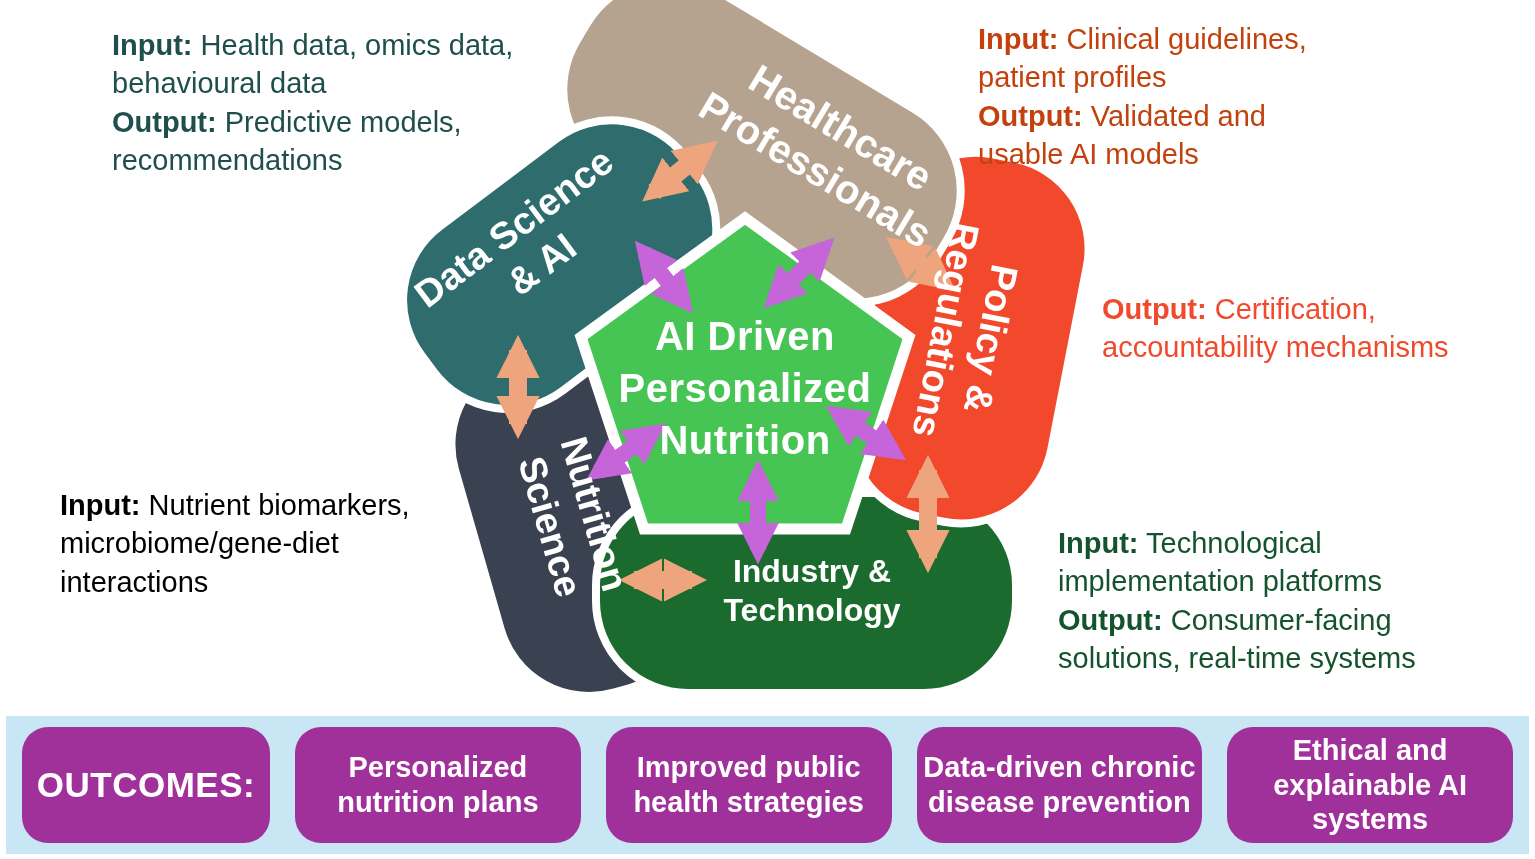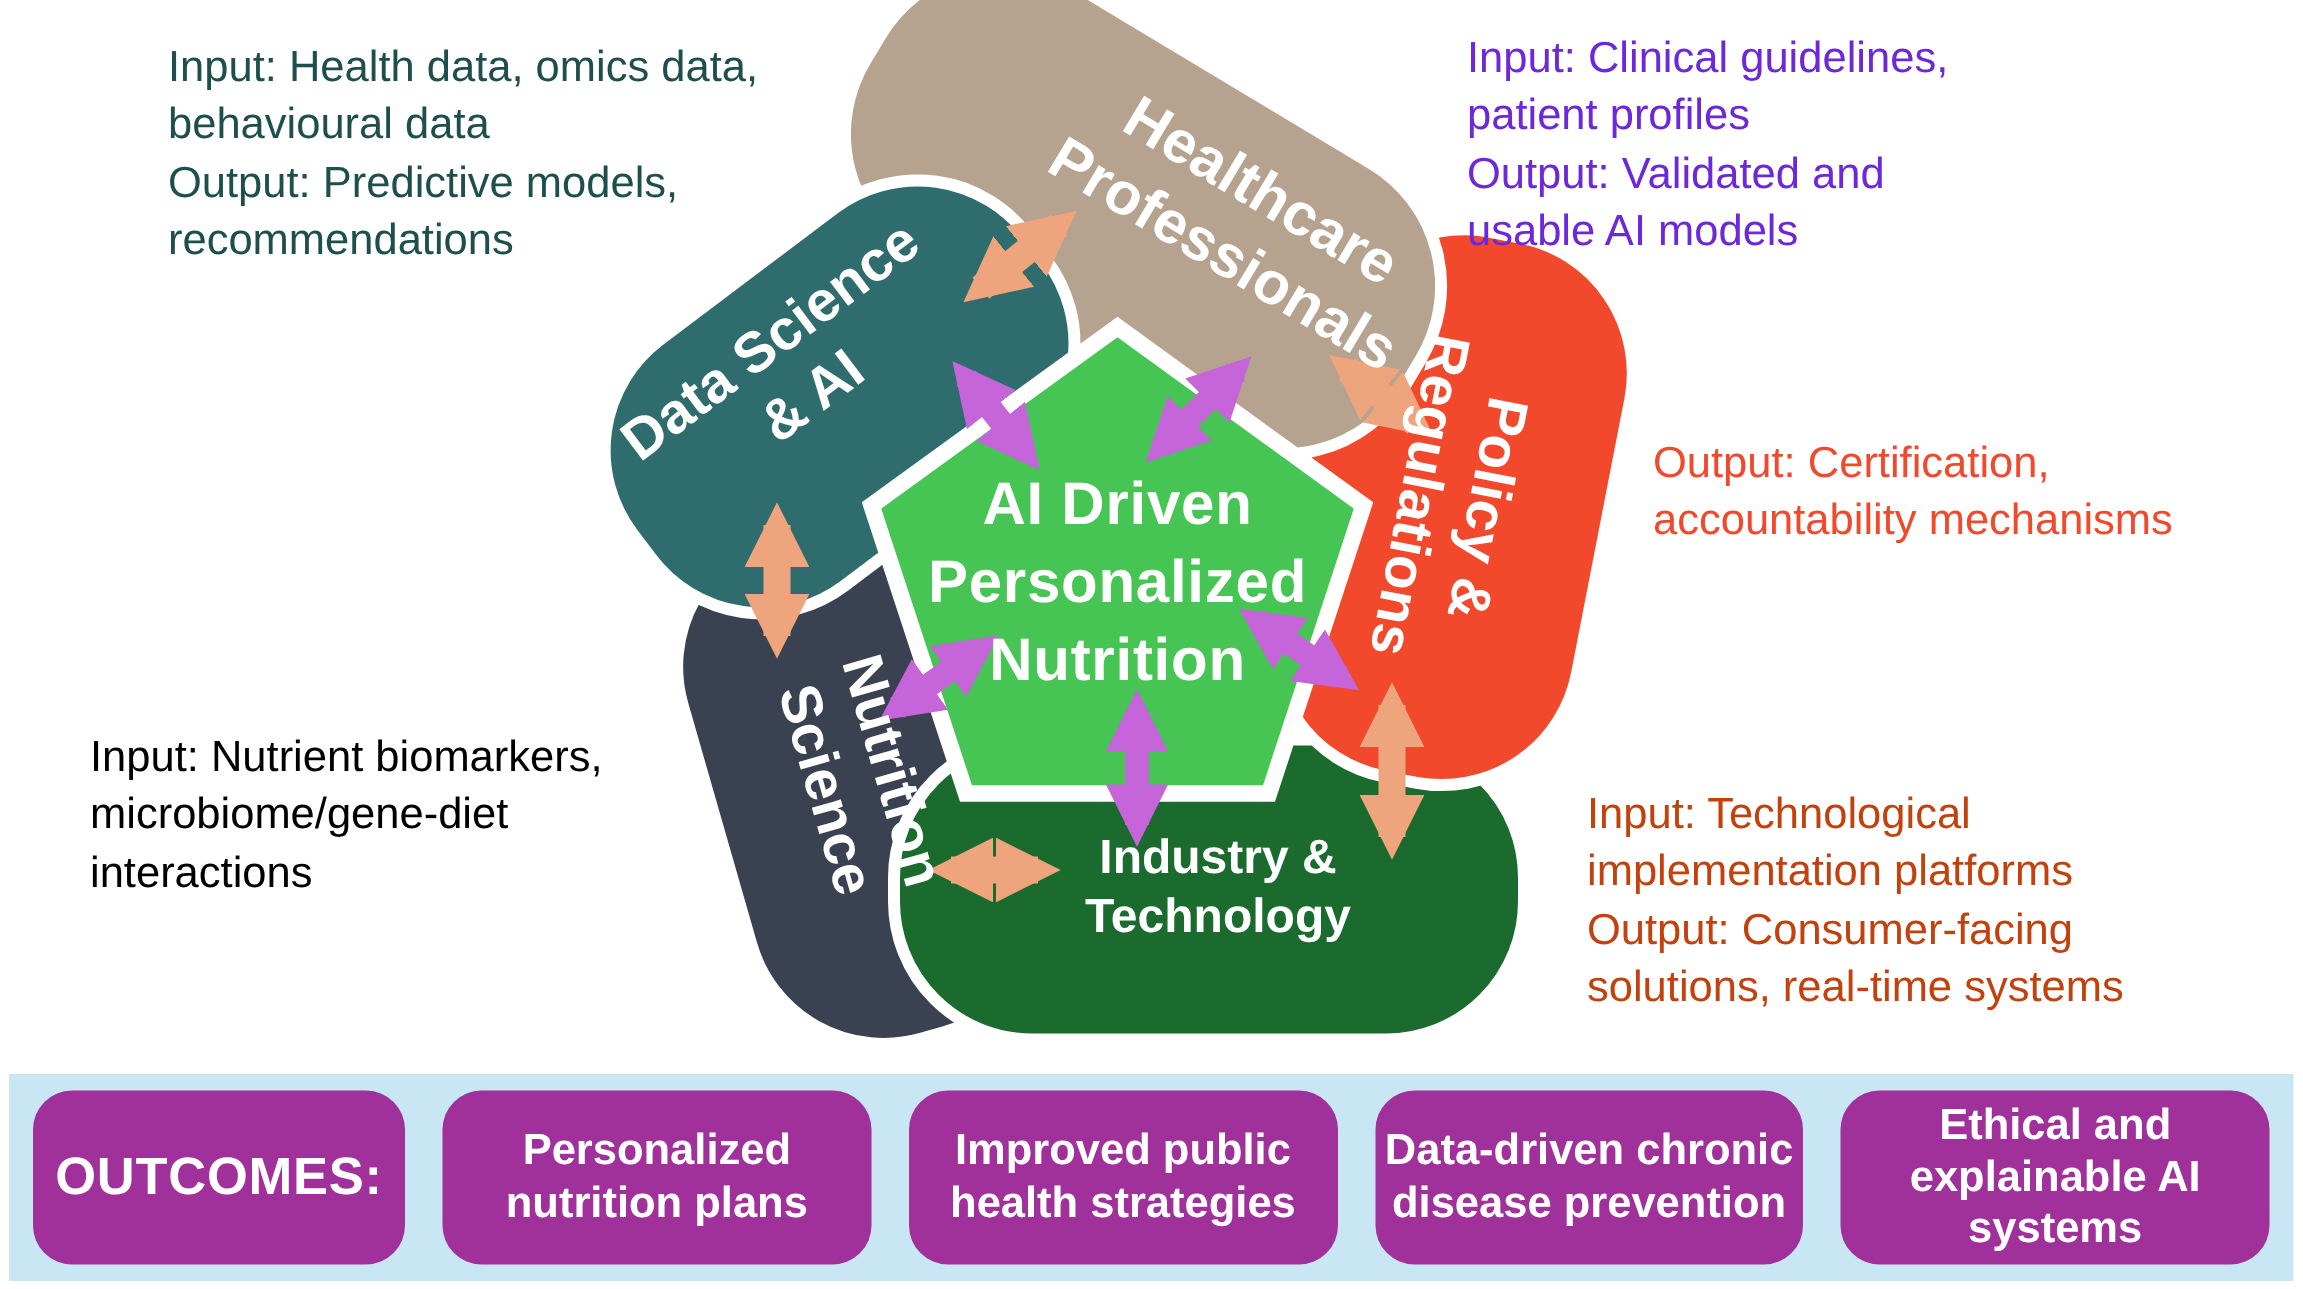--- a/index.html
+++ b/index.html
@@ -14,21 +14,21 @@
   .arrow-outer{stroke-width:18;}
   .label{
     position:absolute;transform-origin:center;white-space:pre-line;text-align:center;
     color:#ffffff;font-weight:bold;line-height:1.22;pointer-events:none;
   }
   .pent-label{font-size:40px;line-height:1.3;letter-spacing:.5px;}
   .note{
     position:absolute;font-size:29px;line-height:1.32;
   }
   .note p{margin:0;white-space:pre-line;}
-  .note .lbl{font-weight:normal;}
+  .note .lbl{font-weight:bold;}
   .outcomes-bar{
     position:absolute;left:6px;right:6px;top:716px;height:138px;
     display:flex;align-items:center;gap:25px;padding:0 16px;box-sizing:border-box;
   }
   .outcome-box{
     height:116px;border-radius:26px;display:flex;align-items:center;justify-content:center;
     text-align:center;color:#ffffff;font-weight:bold;font-size:29px;line-height:1.2;
     white-space:pre-line;flex:1 1 0;
   }
   .outcome-box.title-box{flex:0 0 248px;font-size:35px;letter-spacing:.5px;}
@@ -84,33 +84,33 @@
 Personalized
 Nutrition</div>
 
   <div class="note" style="left: 112px; top: 26px; width: 470px; color: rgb(30, 79, 76);">
     <p><span class="lbl">Input:</span> <span>Health data, omics data,
 behavioural data</span></p>
     <p><span class="lbl">Output:</span> <span>Predictive models,
 recommendations</span></p>
   </div>
 
-  <div class="note" style="left: 978px; top: 20px; width: 430px; color: #6d28d9;">
+  <div class="note" style="left: 978px; top: 20px; width: 430px; color: #c2410c;">
     <p><span class="lbl">Input:</span> <span>Clinical guidelines,
 patient profiles</span></p>
     <p><span class="lbl">Output:</span> <span>Validated and
 usable AI models</span></p>
   </div>
 
   <div class="note" style="left: 1102px; top: 290px; width: 430px; color: rgb(240, 73, 44);">
     <p><span class="lbl">Output:</span> <span>Certification,
 accountability mechanisms</span></p>
   </div>
 
-  <div class="note" style="left: 1058px; top: 524px; width: 460px; color: #c2410c;">
+  <div class="note" style="left: 1058px; top: 524px; width: 460px; color: #14532d;">
     <p><span class="lbl">Input:</span> <span>Technological
 implementation platforms</span></p>
     <p><span class="lbl">Output:</span> <span>Consumer-facing
 solutions, real-time systems</span></p>
   </div>
 
   <div class="note" style="left: 60px; top: 486px; width: 440px; color: #000000;">
     <p><span class="lbl">Input:</span> <span>Nutrient biomarkers,
 microbiome/gene-diet
 interactions</span></p>

